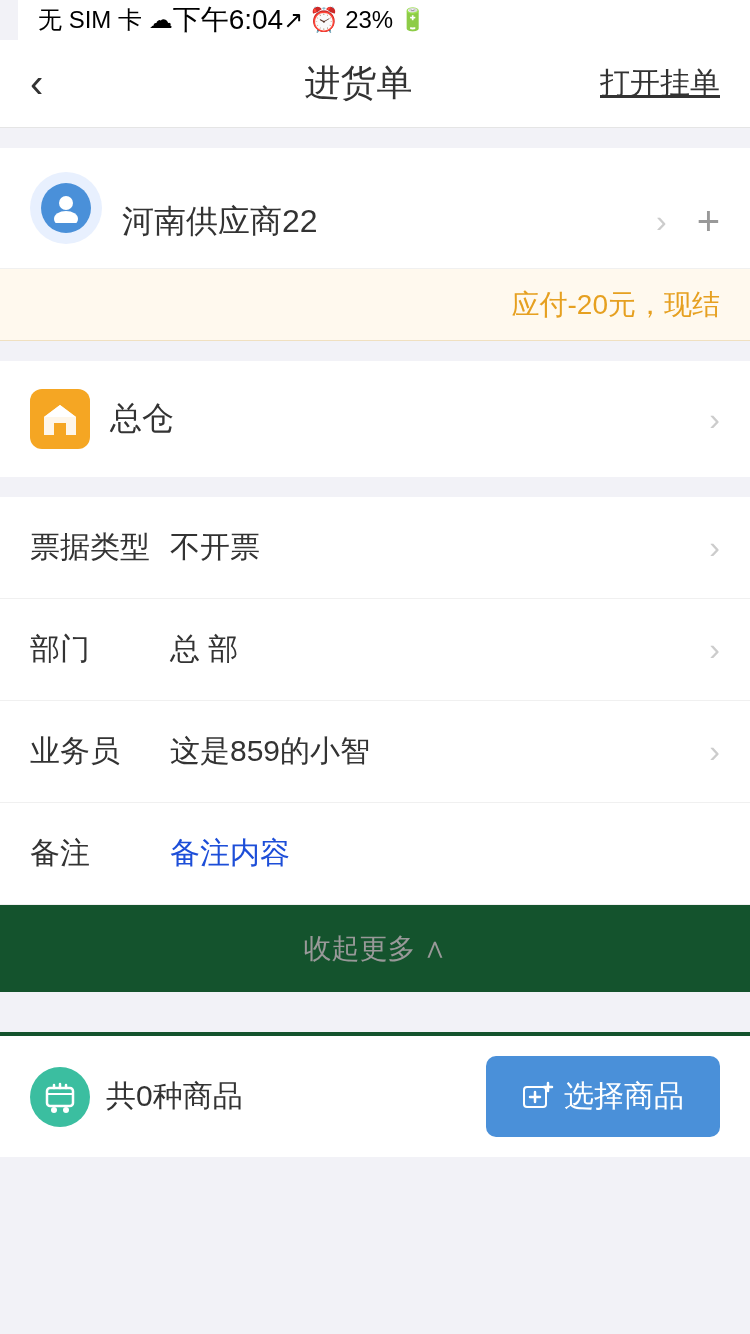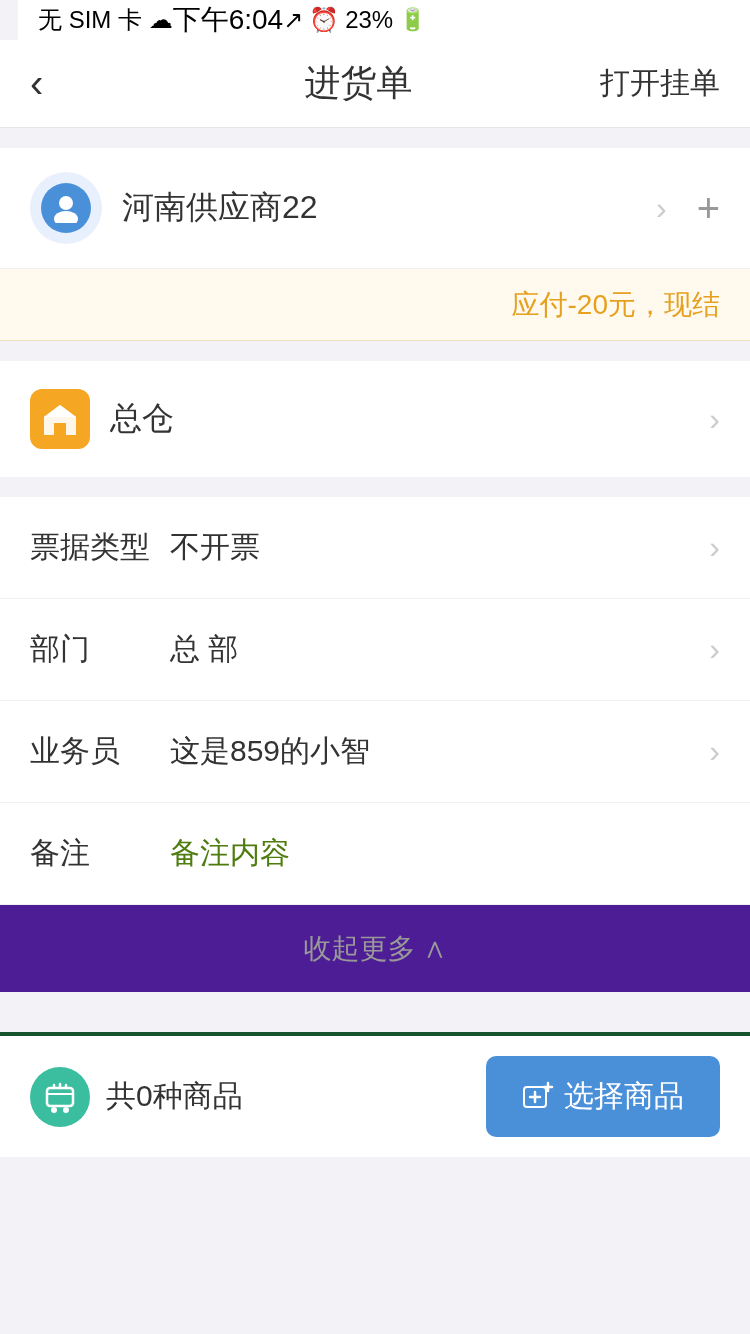--- a/index.html
+++ b/index.html
@@ -48,38 +48,39 @@
     .nav-title {
       font-size: 36px;
       font-weight: 500;
       color: #333;
       margin-left: 27px;
     }
     .nav-action {
       font-size: 30px;
       color: #333;
       cursor: pointer;
+      text-decoration: underline;
     }
 
     
     .section-gap {
       height: 20px;
       background: #f2f2f7;
     }
 
     
     .card {
       background: #fff;
       margin-bottom: 0;
     }
 
     
     .supplier-row {
       display: flex;
-      align-items: center;
+      align-items: flex-end;
       padding: 24px 30px;
       background: #fff;
       border-bottom: 1px solid #f0f0f0;
     }
     .supplier-avatar {
       width: 72px;
       height: 72px;
       border-radius: 50%;
       background: #e8f0fe;
       display: flex;
@@ -169,26 +170,26 @@
       flex-shrink: 0;
     }
     .form-value {
       flex: 1;
       font-size: 30px;
       color: #333;
     }
     .form-placeholder {
       flex: 1;
       font-size: 30px;
-      color: #4d7c0f;
+      color: #1d4ed8;
     }
 
     
     .collapse-bar {
-      background: #4c1d95;
+      background: #14532d;
       border-top: 1px solid #f0f0f0;
       padding: 24px 30px;
       text-align: center;
     }
     .collapse-text {
       font-size: 28px;
       color: #999;
       cursor: pointer;
     }
 

